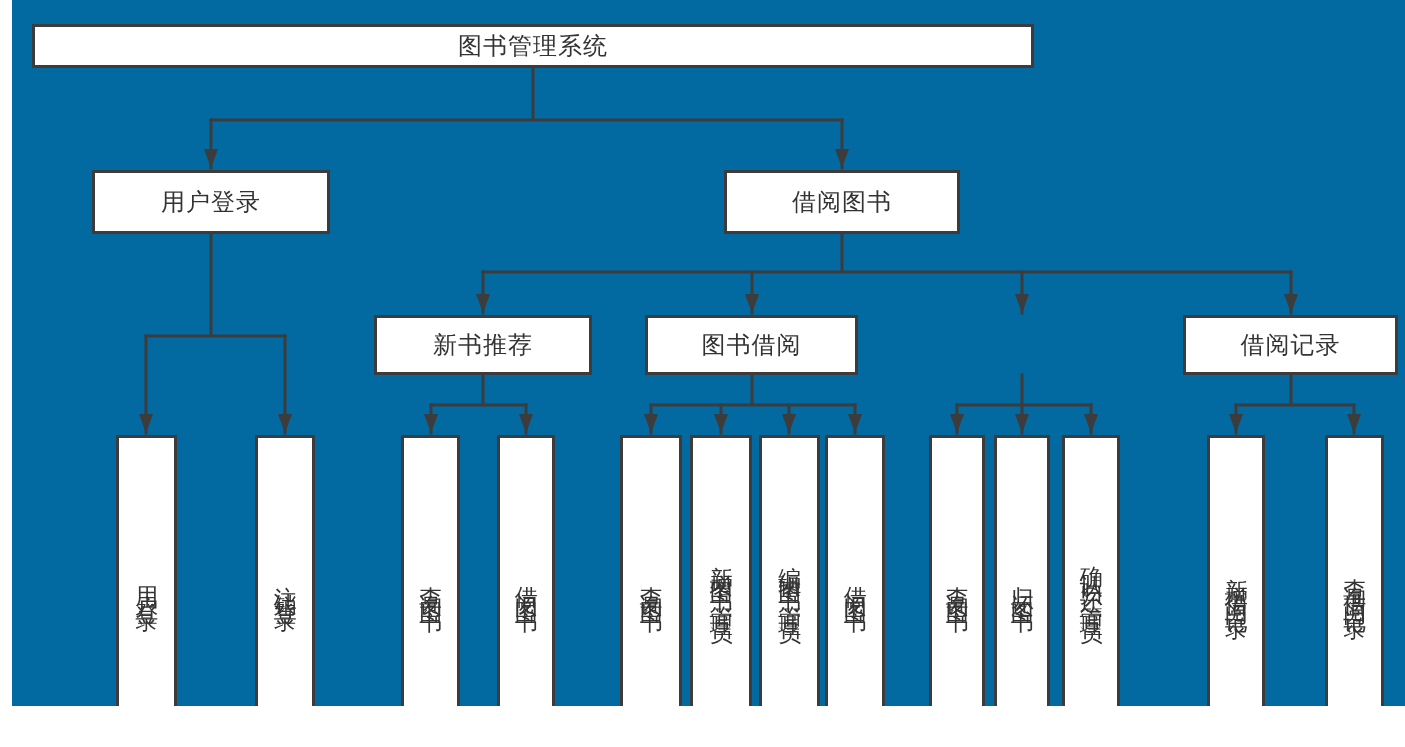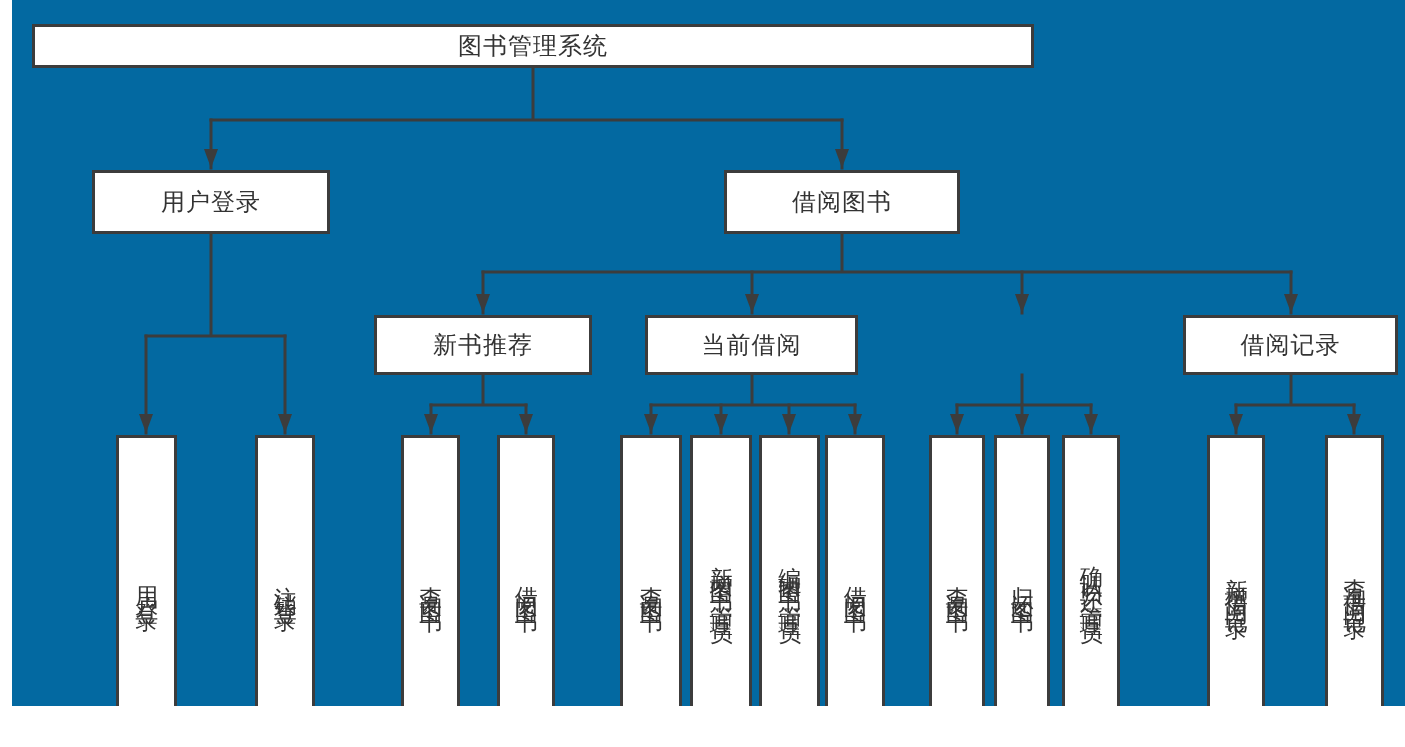--- a/index.html
+++ b/index.html
@@ -115,21 +115,21 @@
     <span class="lbl">用户登录</span>
   </div>
   <div class="box h" style="left:712px;top:170px;width:236px;height:64px">
     <span class="lbl">借阅图书</span>
   </div>
 
   <div class="box h" style="left:362px;top:315px;width:218px;height:60px">
     <span class="lbl">新书推荐</span>
   </div>
   <div class="box h" style="left:633px;top:315px;width:213px;height:60px">
-    <span class="lbl">当前借阅</span>
+    <span class="lbl">图书借阅</span>
   </div>
   <div class="box h" style="left:1171px;top:315px;width:215px;height:60px">
     <span class="lbl">借阅记录</span>
   </div>
 
   <div class="box v" style="left:104px;top:435px;width:61px;height:297px">
     <span class="lbl">用户登录</span>
   </div>
   <div class="box v" style="left:243px;top:435px;width:60px;height:297px">
     <span class="lbl">注销登录</span>

